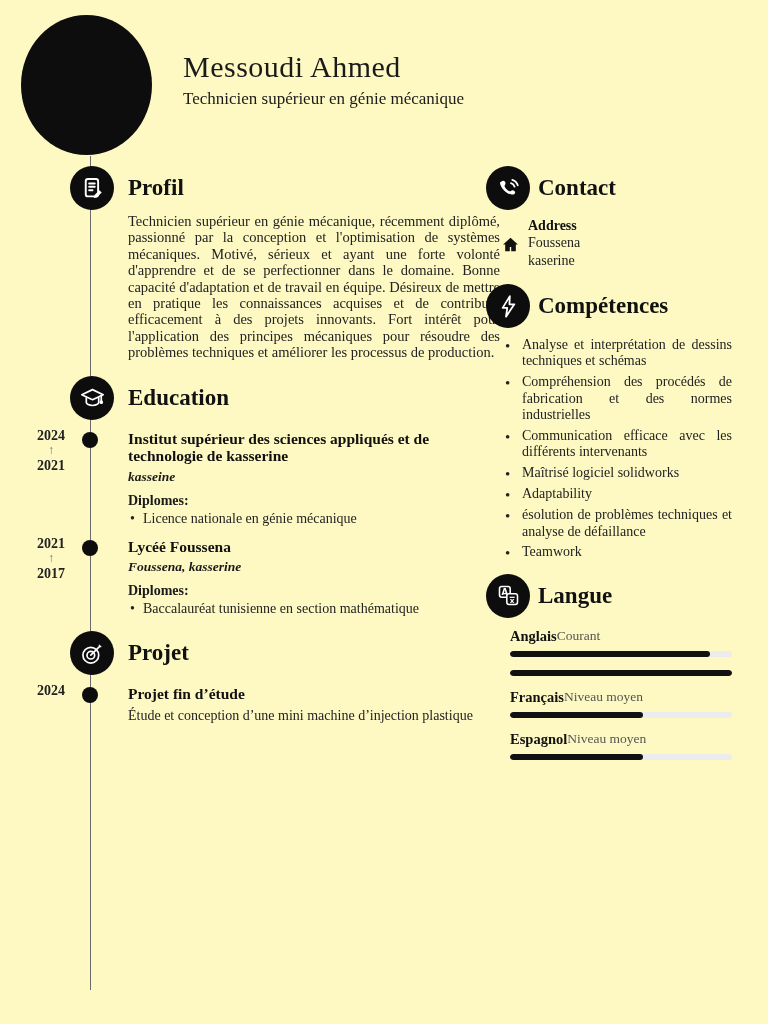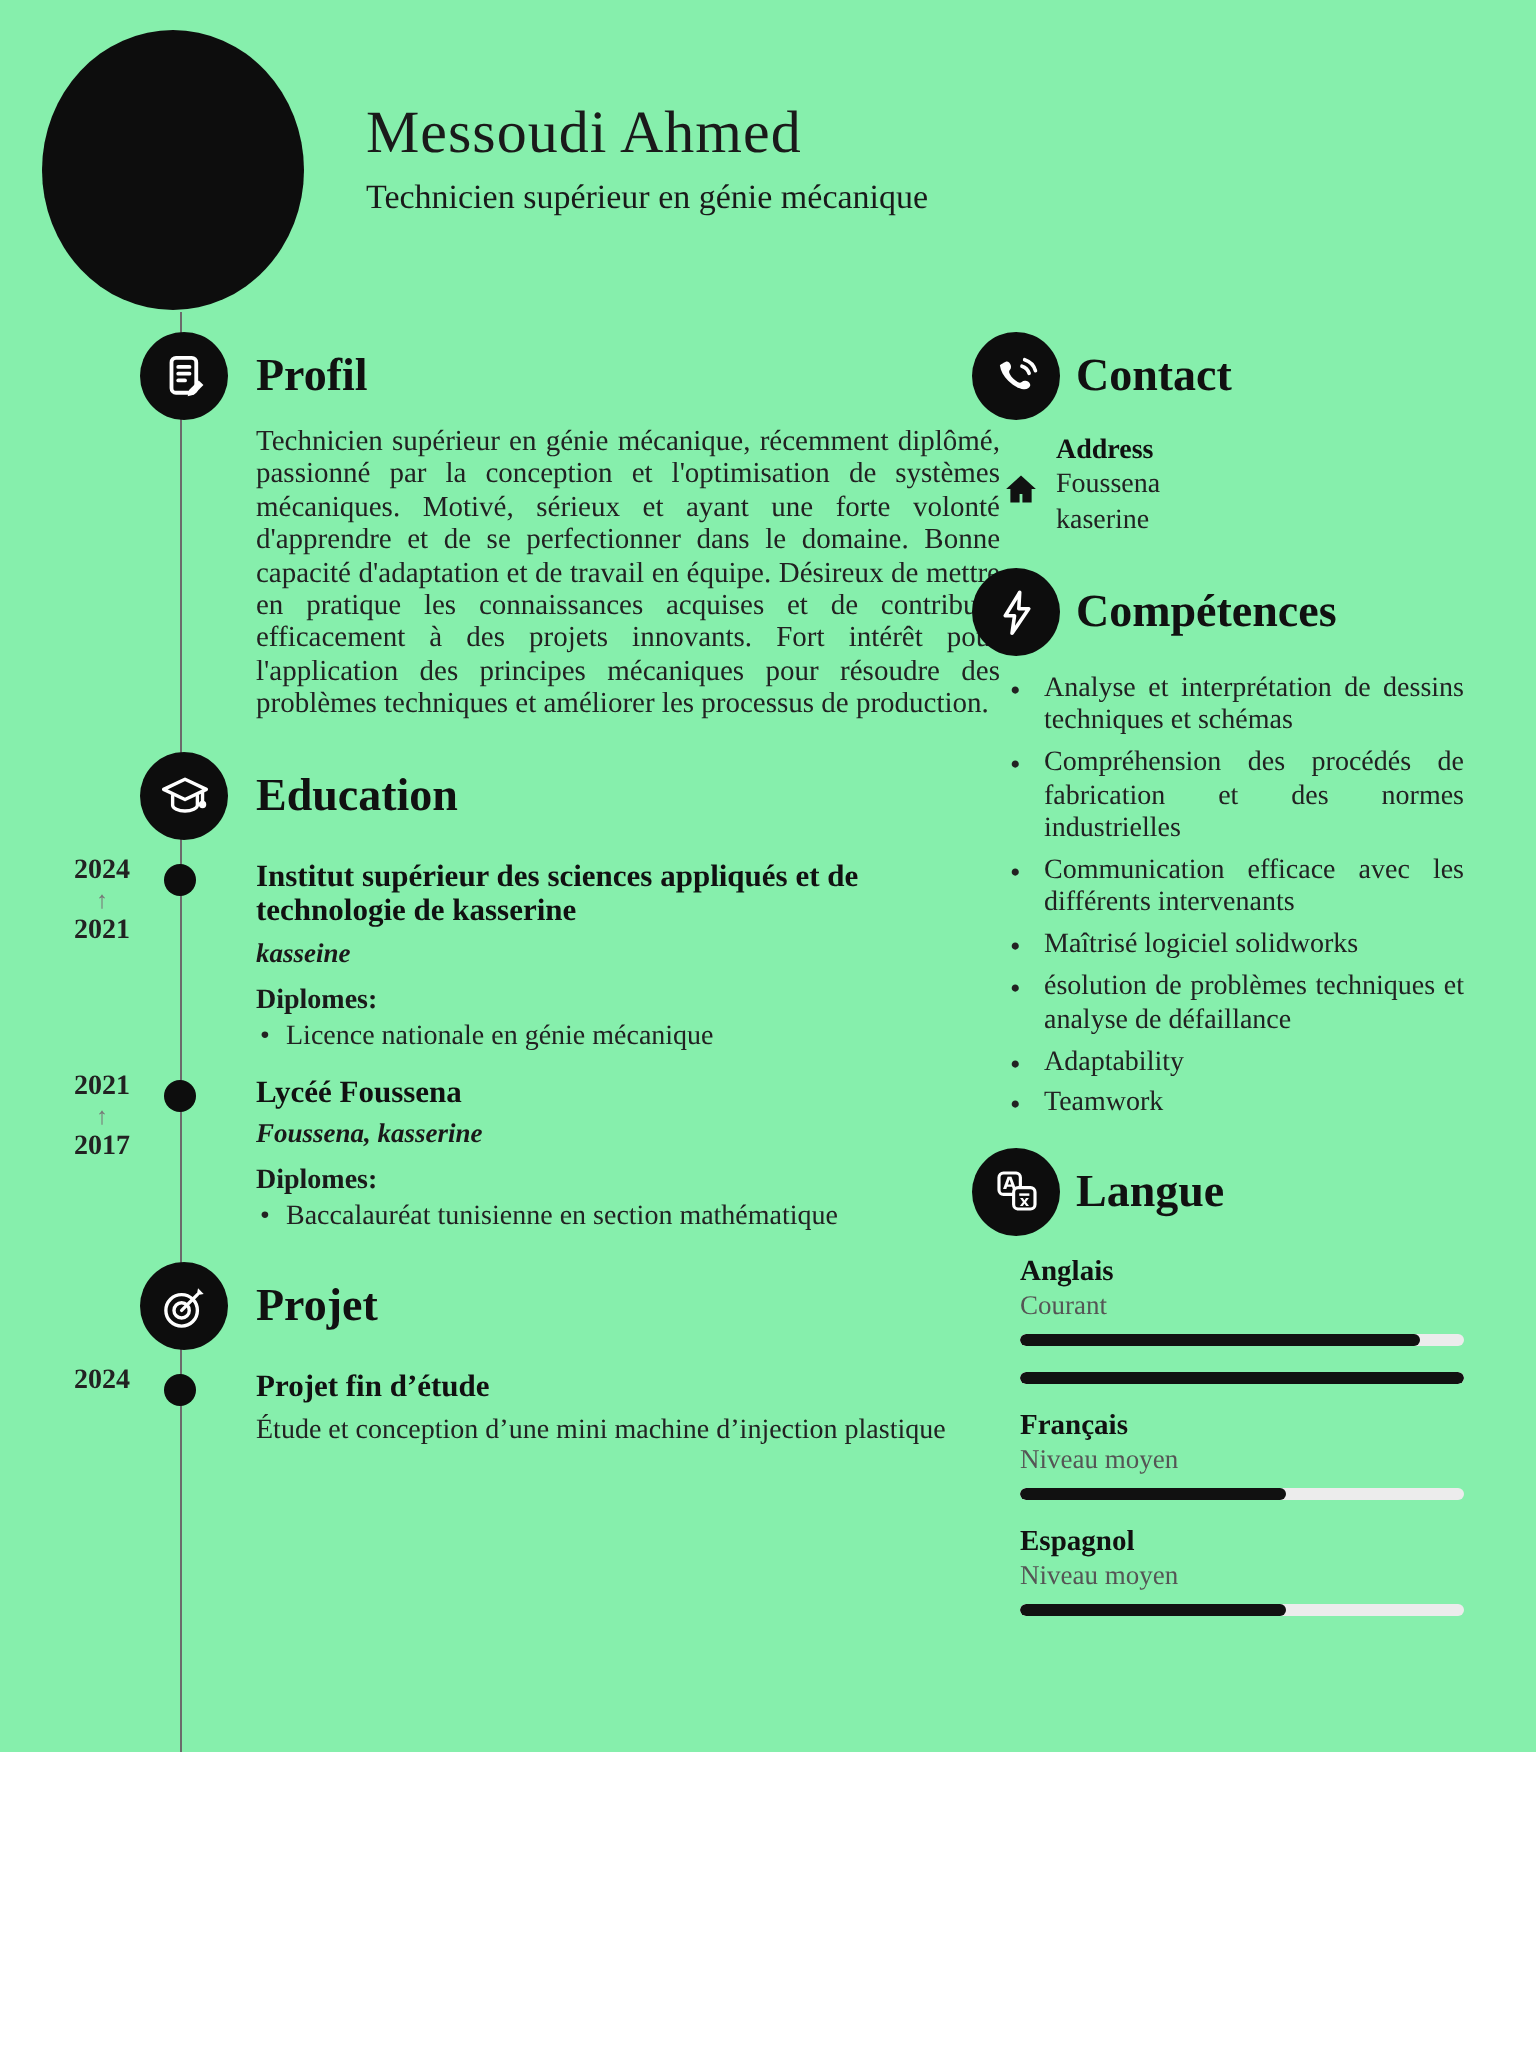--- a/index.html
+++ b/index.html
@@ -1,19 +1,19 @@
 <!DOCTYPE html>
 <html><head>
 <meta charset="utf-8">
 <style>
   * { margin:0; padding:0; box-sizing:border-box; }
   html,body { background:#ffffff; }
   .page {
-    position:relative; width:768px; height:876px; margin:0 auto;
-    background:#86efac; overflow:hidden;
+    position:relative; width:768px; height:1024px; margin:0 auto;
+    background:#fef9c3; overflow:hidden;
     font-family:"Liberation Serif","DejaVu Serif",serif;
     color:#1a1a1a;
   }
   
   .photo {
     position:absolute; left:21px; top:15px; width:131px; height:140px;
     background:#0d0d0d; border-radius:50%;
   }
   .header-text { position:absolute; left:183px; top:50px; }
   .name { font-size:30px; font-weight:400; letter-spacing:.5px; }
@@ -74,21 +74,21 @@
   
   .skill-list { list-style:none; margin:8px 0 0 19px; width:227px; }
   .skill-list li {
     position:relative; padding-left:17px; font-size:14px; line-height:16.4px;
     text-align:justify; margin-bottom:4.5px; color:#222;
   }
   .skill-list li::before { content:"•"; position:absolute; left:0; top:1px; font-size:15px; }
   
   .lang-body { margin-left:24px; margin-top:9px; width:222px; }
   .lang-row { margin-bottom:13px; }
-  .lang-top { display:flex; justify-content:flex-start; align-items:flex-start;flex-direction:column; }
+  .lang-top { display:flex; justify-content:flex-start; align-items:flex-start; }
   .lang-name { font-size:14.5px; font-weight:700; color:#111; }
   .lang-level { font-size:13.5px; color:#555; text-align:right; max-width:110px; line-height:16px; }
   .lang-bar { margin-top:6px; height:6px; border-radius:3px; background:#ececec; overflow:hidden; }
   .lang-fill { height:6px; border-radius:3px; background:#111; }
 </style>
 </head>
 <body>
 
 <div class="page">
 
@@ -217,22 +217,22 @@
         </svg>
       </span>
       <h2>Compétences</h2>
     </div>
 
     <ul class="skill-list">
       <li>Analyse et interprétation de dessins techniques et schémas</li>
       <li>Compréhension des procédés de fabrication et des normes industrielles</li>
       <li>Communication efficace avec les différents intervenants</li>
       <li>Maîtrisé logiciel solidworks</li>
+      <li>Adaptability</li>
       <li>ésolution de problèmes techniques et analyse de défaillance</li>
-      <li>Adaptability</li>
       <li>Teamwork</li>
     </ul>
 
     <div class="section-head right-head" style="margin-top:12px;">
       <span class="circle-icon">
         <svg viewBox="0 0 24 24" fill="none" stroke="#fff" stroke-width="1.4" stroke-linejoin="round">
           <rect x="4" y="4" width="9.5" height="9.5" rx="2"></rect>
           <text x="8.7" y="11.2" font-size="7.5" fill="#fff" stroke="none" text-anchor="middle" font-family="'DejaVu Sans',sans-serif" font-weight="bold">A</text>
           <rect x="10.5" y="10.5" width="9.5" height="9.5" rx="2" fill="#0d0d0d"></rect>
           <path d="M13 13.6h4.5" stroke-width="1.1"></path>

